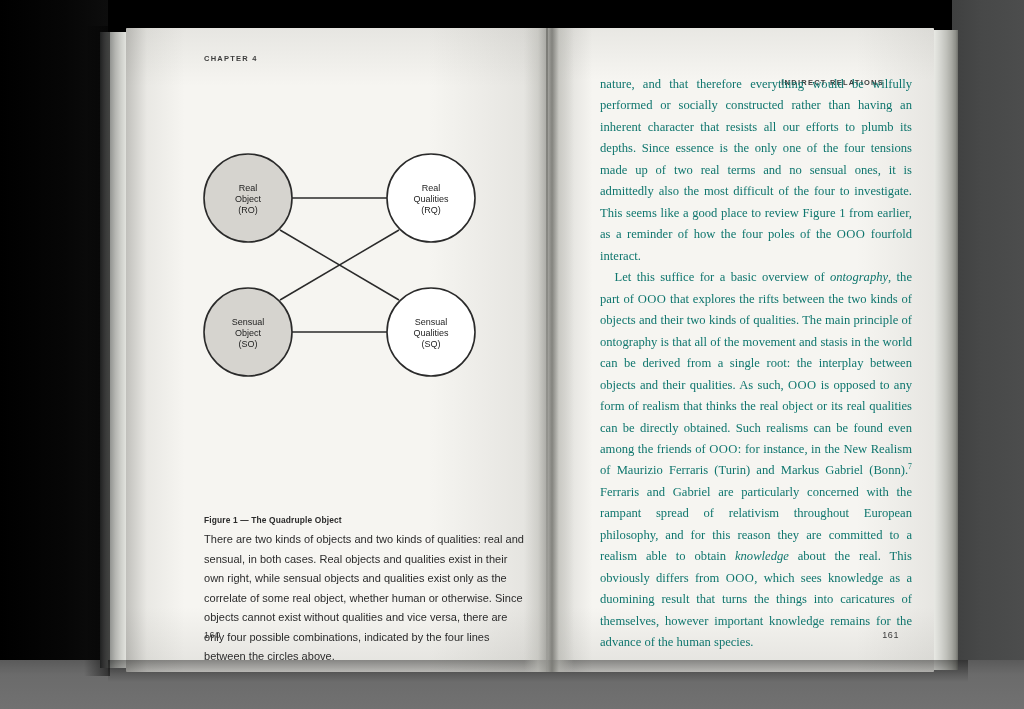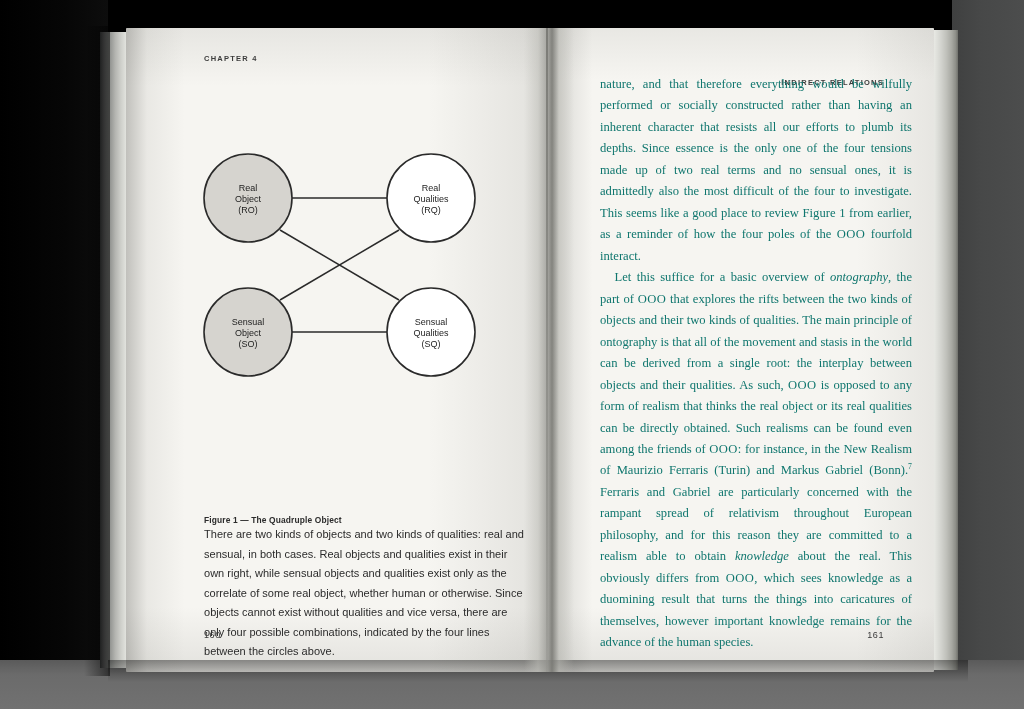--- a/index.html
+++ b/index.html
@@ -138,21 +138,21 @@
 
   .folio {
     position: absolute;
     bottom: 32px;
     font-family: "Liberation Sans", sans-serif;
     font-size: 9px;
     letter-spacing: .6px;
     color: #3a3a3a;
   }
   .folio-left  { left: 78px; }
-  .folio-right { right: 50px; }
+  .folio-right { right: 35px; }
 
   
   .figure {
     position: absolute;
     left: 60px;
     top: 112px;
     width: 330px;
     height: 250px;
     text-align: right;
   }
@@ -163,20 +163,21 @@
     left: 78px;
     top: 487px;
     width: 320px;
     font-family: "Liberation Sans", sans-serif;
     color: #2b2b2b;
   }
   .caption-title {
     font-size: 8.4px;
     font-weight: 700;
     letter-spacing: .15px;
+    margin-bottom: 5px;
   }
   .caption-body {
     font-size: 11px;
     line-height: 1.78;
     letter-spacing: .02px;
   }
 
   
   .body-col {
     position: absolute;

